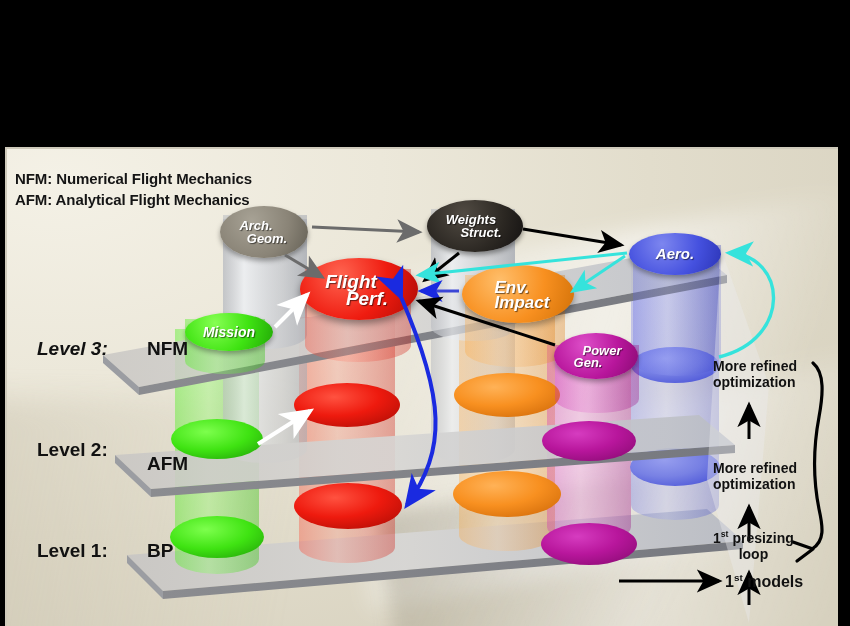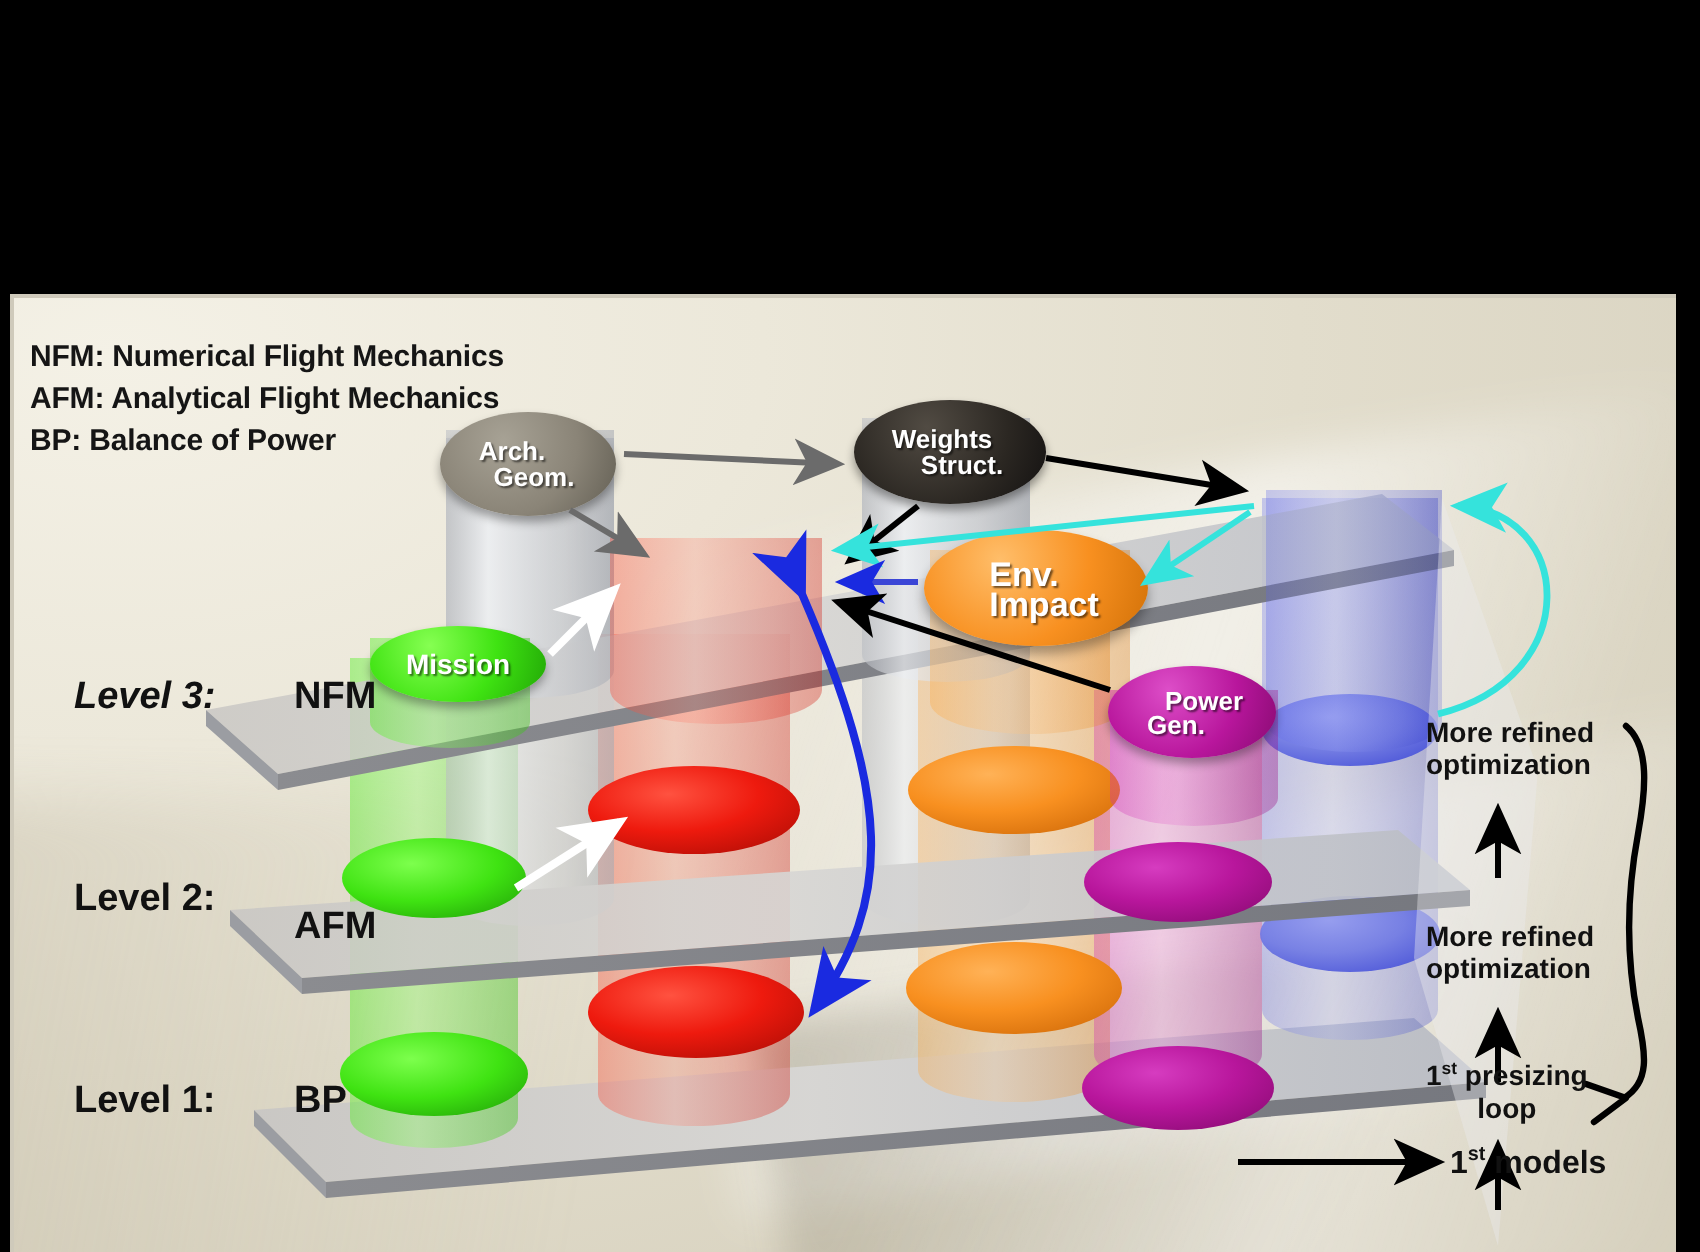--- a/index.html
+++ b/index.html
@@ -30,21 +30,21 @@
        background:linear-gradient(125deg, rgba(120,114,96,.30), rgba(120,114,96,0) 62%);
        transform:rotate(-8deg);filter:blur(9px);}
 
   
   #legend{position:absolute;left:8px;top:19px;z-index:60;}
   #legend div{font:bold 15px/21px "Liberation Sans",sans-serif;color:#151515;letter-spacing:-.1px;white-space:nowrap;}
 
   
   .node{position:absolute;border-radius:50%;display:flex;flex-direction:column;
         align-items:center;justify-content:center;z-index:45;}
-  .node span{font-weight:bold;color:#fff;
+  .node span{font-style:italic;font-weight:bold;color:#fff;
              text-shadow:1px 1px 1px rgba(0,0,0,.55);line-height:1.02;white-space:nowrap;}
 
   
   .lvl{position:absolute;z-index:55;font:bold 19px "Liberation Sans",sans-serif;color:#111;white-space:nowrap;}
   .lvlabbr{position:absolute;z-index:55;font:bold 19px "Liberation Sans",sans-serif;color:#111;}
 
   
   .rtxt{position:absolute;z-index:58;font:bold 14px/16px "Liberation Sans",sans-serif;color:#111;}
   #bottomline{position:absolute;z-index:58;font:bold 18px "Liberation Sans",sans-serif;color:#111;white-space:nowrap;}
   #guess{position:absolute;z-index:58;font:bold 16px "Liberation Sans",sans-serif;color:#111;white-space:nowrap;}
@@ -62,21 +62,20 @@
   <div id="panel">
 
     <div class="sweep" id="sw3"></div>
     <div class="sweep" id="sw1"></div>
     <div class="sweep" id="sw2"></div>
     <div class="sweep" id="shadow1"></div>
 
     <div id="legend">
       <div>NFM: Numerical Flight Mechanics</div>
       <div>AFM: Analytical Flight Mechanics</div>
-      <div>BP: Balance of Power</div>
     </div>
 
     <svg class="ov" id="arrows-back" viewBox="0 0 831 479">
       <defs>
         <linearGradient id="gPlaneTop" x1="0" y1="0" x2="1" y2="0">
           <stop offset="0" stop-color="#c9c7c4"></stop>
             <stop offset=".45" stop-color="#d7d6d4"></stop>
           <stop offset="1" stop-color="#b9bcc4"></stop>
         </linearGradient>
         <linearGradient id="gPlaneEdge" x1="0" y1="0" x2="1" y2="0">
@@ -227,21 +226,28 @@
     <div class="node" style="left:213px;top:57px;width:88px;height:52px;background:radial-gradient(circle at 36% 28%,#a7a295,#8a8477 55%,#615d52 100%);box-shadow:0 3px 5px rgba(0,0,0,.35);">
       <span style="font-size:13px;transform:translate(-8px,0)">Arch.</span>
       <span style="font-size:13px;transform:translate(3px,0)">Geom.</span>
     </div>
 
     <div class="node" style="left:420px;top:51px;width:96px;height:52px;background:radial-gradient(circle at 38% 26%,#514b43,#2b2722 58%,#121010 100%);box-shadow:0 3px 5px rgba(0,0,0,.4);">
       <span style="font-size:13px;transform:translate(-4px,0)">Weights</span>
       <span style="font-size:13px;transform:translate(6px,0)">Struct.</span>
     </div>
 
-
+    <div class="node" style="left:622px;top:84px;width:92px;height:42px;background:radial-gradient(circle at 36% 26%,#7d86ef,#4551df 55%,#2a33b4 100%);box-shadow:0 3px 5px rgba(0,0,0,.35);">
+      <span style="font-size:15px;">Aero.</span>
+    </div>
+
+    <div class="node" style="left:293px;top:109px;width:118px;height:62px;background:radial-gradient(circle at 34% 26%,#ff6450,#ef1c10 52%,#ad0b04 100%);box-shadow:0 4px 7px rgba(0,0,0,.38);">
+      <span style="font-size:19px;transform:translate(-8px,2px)">Flight</span>
+      <span style="font-size:19px;transform:translate(8px,0)">Perf.</span>
+    </div>
 
     <div class="node" style="left:178px;top:164px;width:88px;height:38px;background:radial-gradient(circle at 34% 26%,#86ff52,#3fe312 52%,#21a606 100%);box-shadow:0 3px 5px rgba(0,0,0,.32);">
       <span style="font-size:14px;">Mission</span>
     </div>
 
     <div class="node" style="left:455px;top:116px;width:112px;height:58px;background:radial-gradient(circle at 34% 26%,#ffbe6a,#f89020 52%,#cf6f06 100%);box-shadow:0 4px 6px rgba(0,0,0,.32);">
       <span style="font-size:17px;transform:translate(-6px,2px)">Env.</span>
       <span style="font-size:17px;transform:translate(4px,0)">Impact</span>
     </div>
 

